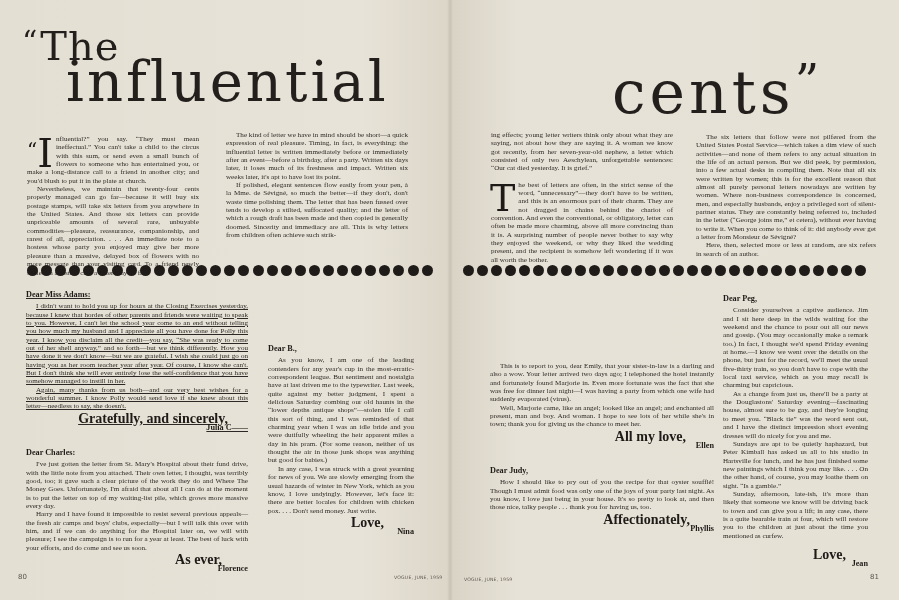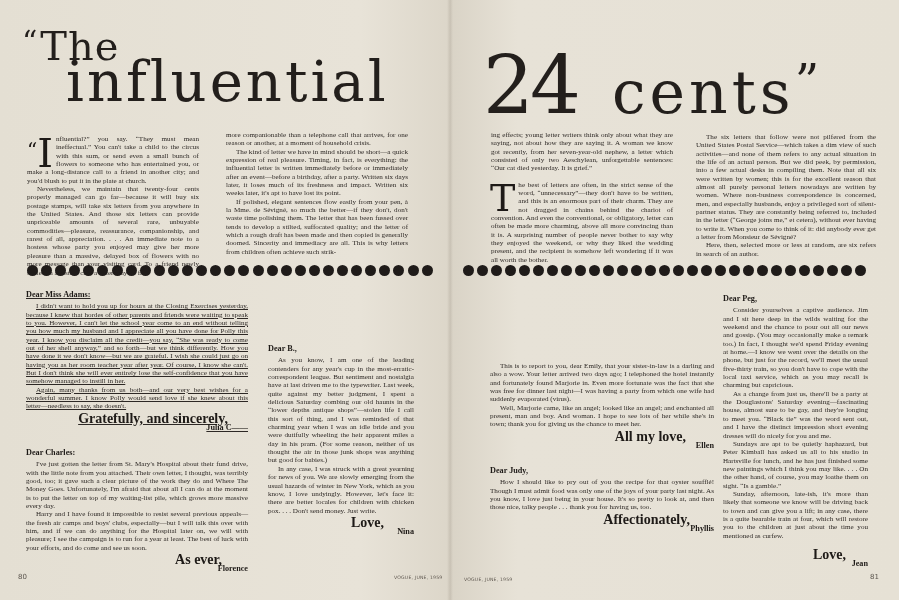--- a/index.html
+++ b/index.html
@@ -72,29 +72,27 @@
 </head>
 <body>
 
 <div class="spread">
   <div class="page page-left"></div>
   <div class="page page-right"></div>
   <div class="gutter"></div>
 
   <div class="title t-the"><span class="q">“</span><span>The</span></div>
   <div class="title t-influential">influential</div>
-  <div class="title t-24">24</div>
   <div class="title t-cents"><span>cents</span><span class="q">”</span></div>
 
   <div class="col intro1">
     <p><span class="dropcap-I"><span class="q">“</span><span>I</span></span><span>nfluential?” you say. “They must mean ineffectual.” You can't take a child to the circus with this sum, or send even a small bunch of flowers to someone who has entertained you, or make a long-distance call to a friend in another city; and you'd blush to put it in the plate at church.</span></p>
     <p class="indent">Nevertheless, we maintain that twenty-four cents properly managed can go far—because it will buy six postage stamps, will take six letters from you anywhere in the United States. And those six letters can provide unpriceable amounts of several rare, unbuyable commodities—pleasure, reassurance, companionship, and rarest of all, appreciation. . . . An immediate note to a hostess whose party you enjoyed may give her more pleasure than a massive, delayed box of flowers with no more message than your visiting card. To a friend newly settled in a distant city, a letter may be far</p>
   </div>
   <div class="col intro2">
-    <p>more companionable than a telephone call that arrives, for one reason or another, at a moment of household crisis.</p>
     <p class="indent">The kind of letter we have in mind should be short—a quick expression of real pleasure. Timing, in fact, is everything: the influential letter is written immediately before or immediately after an event—before a birthday, after a party. Written six days later, it loses much of its freshness and impact. Written six weeks later, it's apt to have lost its point.</p>
     <p class="indent">If polished, elegant sentences flow easily from your pen, à la Mme. de Sévigné, so much the better—if they don't, don't waste time polishing them. The letter that has been fussed over tends to develop a stilted, suffocated quality; and the letter of which a rough draft has been made and then copied is generally doomed. Sincerity and immediacy are all. This is why letters from children often achieve such strik-</p>
   </div>
   <div class="col intro3">
     <p>ing effects; young letter writers think only about what they are saying, not about how they are saying it. A woman we know got recently, from her seven-year-old nephew, a letter which consisted of only two Aeschylean, unforgettable sentences: “Our cat died yesterday. It is grief.”</p>
     <p class="gap"><span class="dropcap-T">T</span><span>he best of letters are often, in the strict sense of the word, “unnecessary”—they don't have to be written, and this is an enormous part of their charm. They are not dragged in chains behind the chariot of convention. And even the conventional, or obligatory, letter can often be made more charming, above all more convincing than it is. A surprising number of people never bother to say why they enjoyed the weekend, or why they liked the wedding present, and the recipient is somehow left wondering if it was all worth the bother.</span></p>
   </div>
   <div class="col intro4">
     <p class="indent">The six letters that follow were not pilfered from the United States Postal Service—which takes a dim view of such activities—and none of them refers to any actual situation in the life of an actual person. But we did peek, by permission, into a few actual desks in compiling them. Note that all six were written by women; this is for the excellent reason that almost all purely personal letters nowadays are written by women. Where non-business correspondence is concerned, men, and especially husbands, enjoy a privileged sort of silent-partner status. They are constantly being referred to, included in the letter (“George joins me,” et cetera), without ever having to write it. When you come to think of it: did anybody ever get a letter from Monsieur de Sévigné?</p>
     <p class="indent">Here, then, selected more or less at random, are six refers in search of an author.</p>

